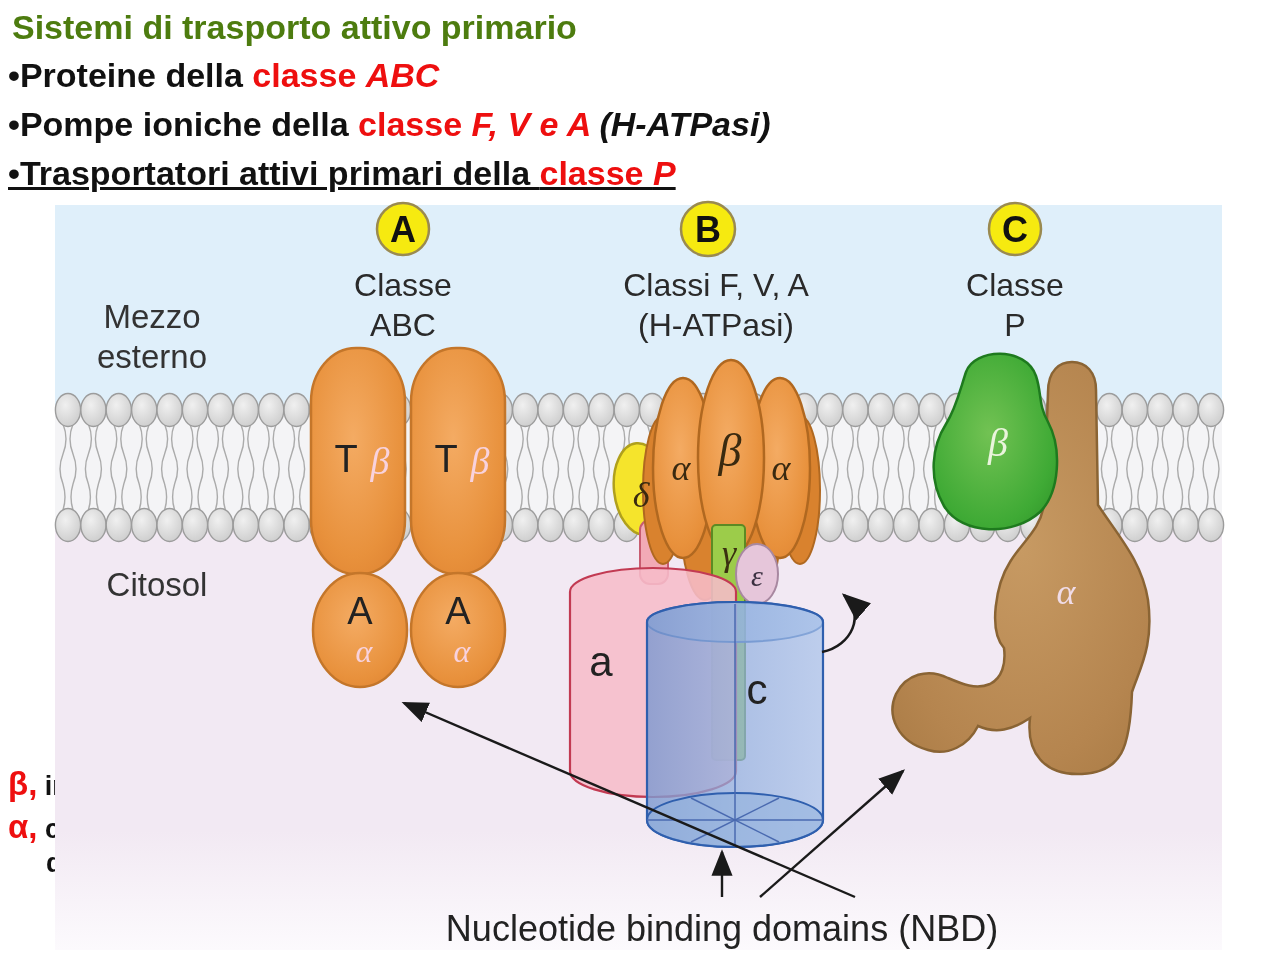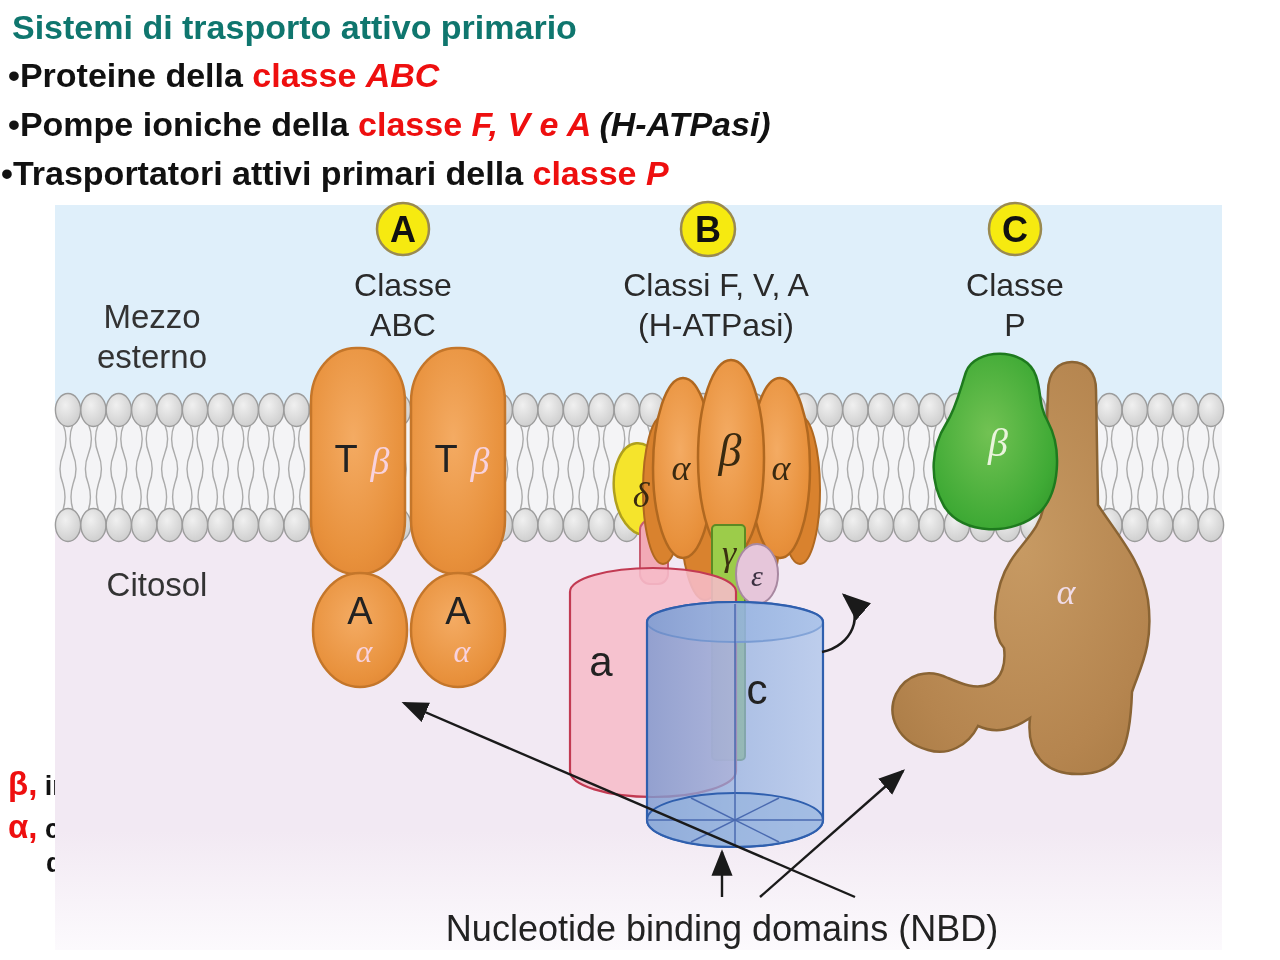--- a/index.html
+++ b/index.html
@@ -1,23 +1,23 @@
 <!DOCTYPE html>
 <html><head>
 <meta charset="utf-8">
 <style>
   html,body{margin:0;padding:0;background:#ffffff;}
   #stage{position:relative;width:1280px;height:960px;background:#ffffff;overflow:hidden;
          font-family:"Liberation Sans",sans-serif;}
   .slide-text{position:absolute;white-space:nowrap;font-weight:bold;color:#111;}
-  #title{left:12px;top:8px;font-size:34px;color:#0f766e;}
+  #title{left:12px;top:8px;font-size:34px;color:#4d7c0f;}
   .bullet{font-size:34px;}
   #bullet-1{left:8px;top:56px;text-align:center;}
   #bullet-2{left:8px;top:105px;}
-  #bullet-3{left:1px;top:154px;}
+  #bullet-3{left:8px;top:154px;text-decoration:underline;}
   .red{color:#ee0f0f;}
   .italic{font-style:italic;}
   .note{position:absolute;white-space:nowrap;font-weight:bold;font-size:27px;color:#111;}
   #note-beta{left:8px;top:765px;}
   #note-alpha{left:8px;top:808px;}
   #note-alpha2{left:46px;top:848px;}
   .gsym{color:#ee0f0f;font-size:33px;}
   svg text{user-select:none;}
   .sg-sans{font-family:"Liberation Sans",sans-serif;}
   .sg-serifi{font-family:"Liberation Serif",serif;font-style:italic;}

